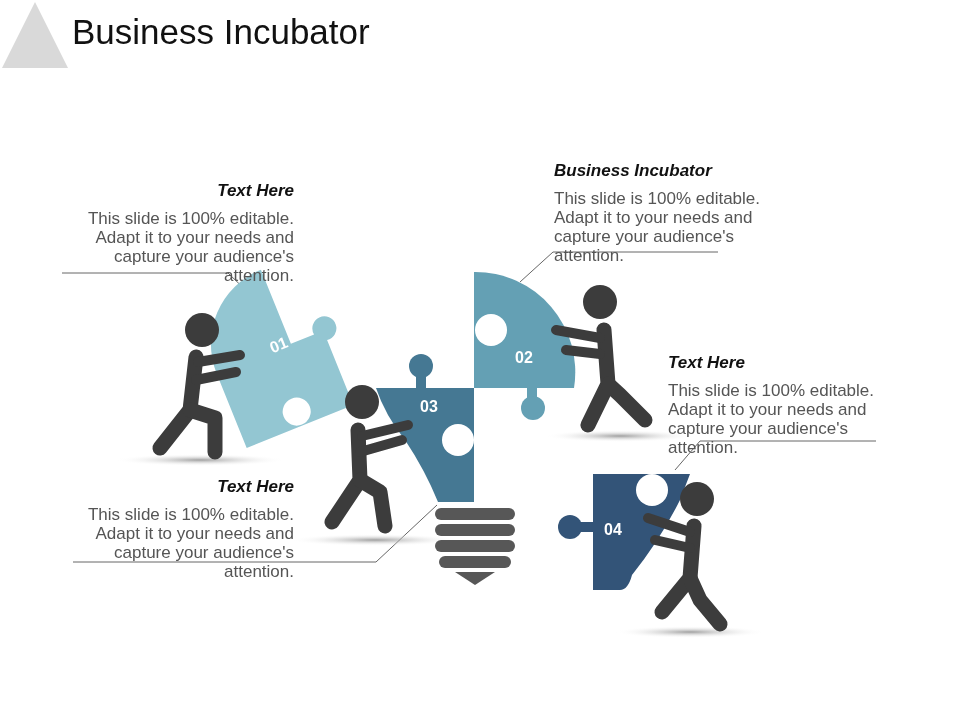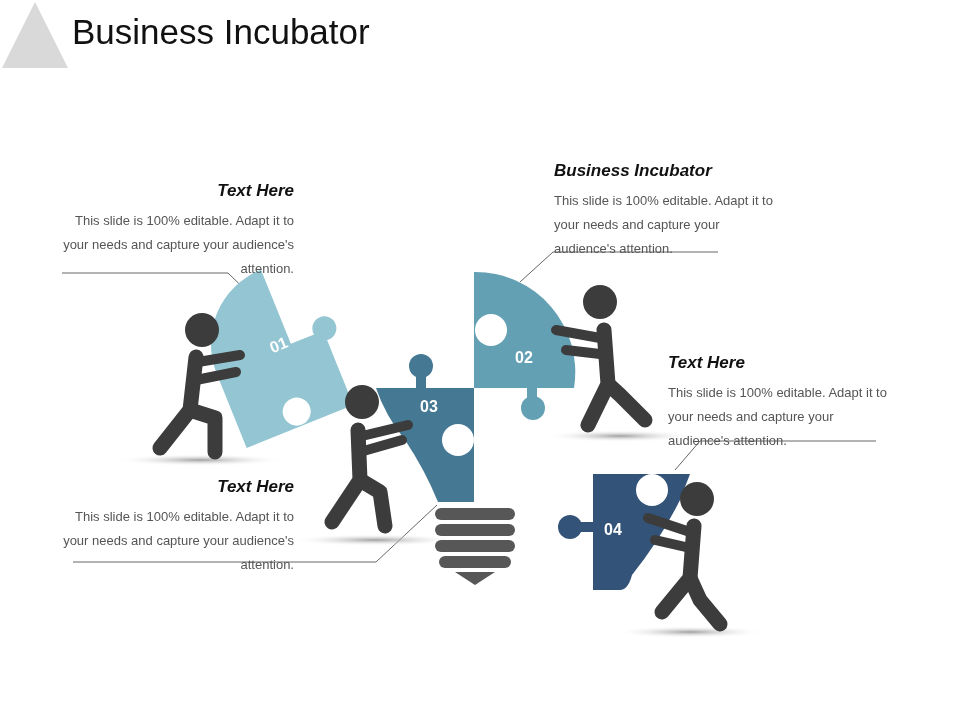--- a/index.html
+++ b/index.html
@@ -1,21 +1,21 @@
 <!DOCTYPE html>
 <html><head>
 <meta charset="utf-8">
 <style>
   html, body { margin:0; padding:0; background:#ffffff; }
   body { width:960px; height:720px; position:relative; overflow:hidden; font-family:"Liberation Sans", sans-serif; }
   .corner { position:absolute; left:0; top:0; }
   .title { position:absolute; left:72px; top:12px; font-size:35px; color:#111; font-weight:normal; letter-spacing:0px; }
   .block { position:absolute; width:240px; }
   .block h3 { margin:0 0 8px 0; font-size:17px; font-style:italic; font-weight:bold; color:#111; }
-  .block p { margin:0; font-size:13px; line-height:24px; color:#555; }
+  .block p { margin:0; font-size:17px; line-height:19px; color:#555; }
   .right-align { text-align:right; }
   .art { position:absolute; left:0; top:0; }
   .num { font-family:"Liberation Sans", sans-serif; font-weight:bold; font-size:16px; fill:#ffffff; }
 </style>
 </head>
 <body>
 
 <svg class="corner" width="70" height="70" viewBox="0 0 70 70">
   <polygon points="35,2 68,68 2,68" fill="#d9d9d9"></polygon>
 </svg>

